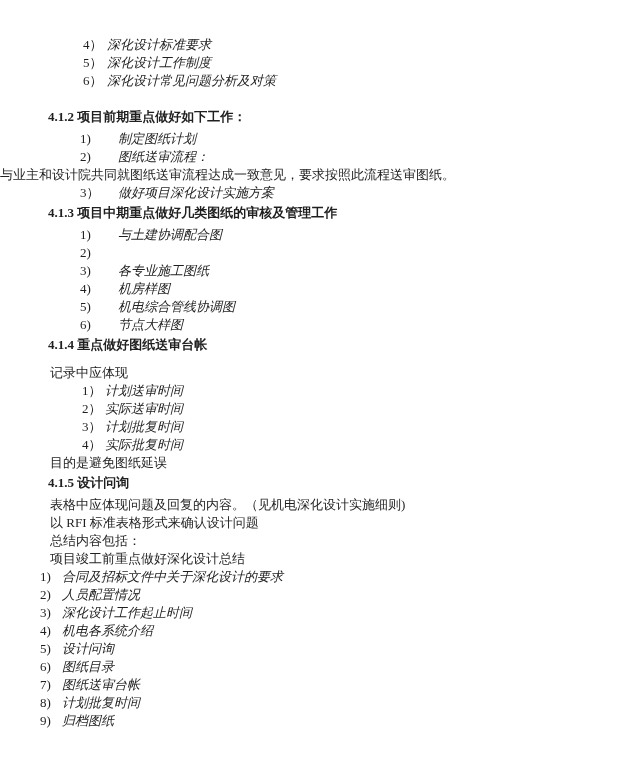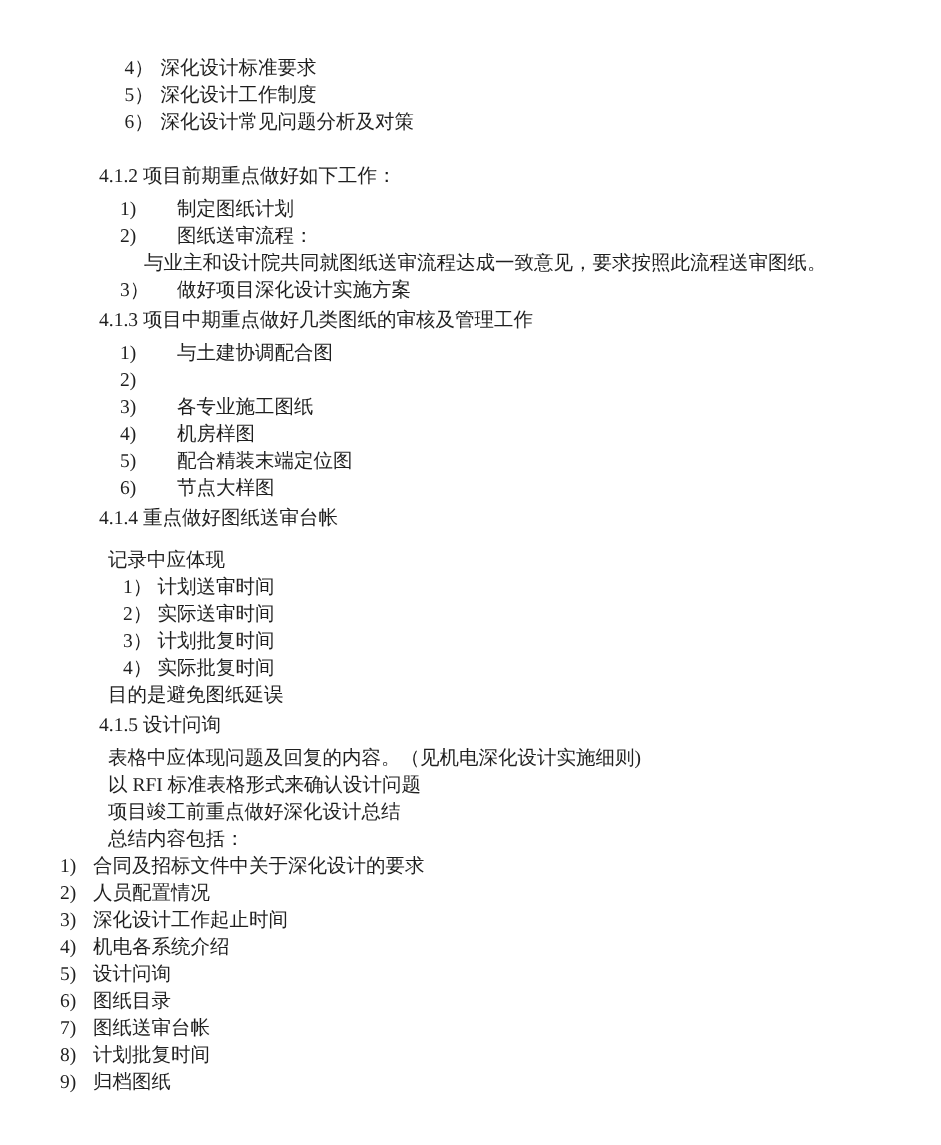--- a/index.html
+++ b/index.html
@@ -19,47 +19,47 @@
     overflow:hidden;
   }
   .line{
     line-height:18px;
     height:18px;
     white-space:nowrap;
     display:flex;
     align-items:baseline;
   }
   .num{display:inline-block;flex:0 0 auto;}
-  .txt{display:inline-block;}
+  .txt{display:inline-block;font-style:italic;}
 
   .heading{
-    font-weight:400;
-    padding-left:66px;
+    font-weight:700;
+    padding-left:48px;
     margin:2px 4px 4px 0;
   }
   .blank-lg{height:16px;}
   .blank-sm{height:6px;}
 
   
   .intro{padding-left:83px;}
   .intro .num{width:24px;}
 
   
   .tab-item{padding-left:80px;}
   .tab-item .num{width:38px;}
 
   
-  .cont{padding-left:96px;}
+  .cont{}
 
   
   .tight-item{padding-left:82px;}
   .tight-item .num{width:23px;}
 
   
-  .para{padding-left:72px;}
+  .para{padding-left:50px;}
 
   
   .bottom-item{padding-left:40px;}
   .bottom-item .num{width:22px;}
 </style>
 </head>
 <body>
 
 <div class="page">
 
@@ -104,21 +104,21 @@
   <div class="line tab-item">
     <span class="num">3)</span>
     <span class="txt">各专业施工图纸</span>
   </div>
   <div class="line tab-item">
     <span class="num">4)</span>
     <span class="txt">机房样图</span>
   </div>
   <div class="line tab-item">
     <span class="num">5)</span>
-    <span class="txt">配合精装末端定位图</span>
+    <span class="txt">机电综合管线协调图</span>
   </div>
   <div class="line tab-item">
     <span class="num">6)</span>
     <span class="txt">节点大样图</span>
   </div>
 
   <div class="line heading">4.1.4 重点做好图纸送审台帐</div>
   <div class="blank-sm"></div>
   <div class="line para">记录中应体现</div>
   <div class="line tight-item">
@@ -136,22 +136,22 @@
   <div class="line tight-item">
     <span class="num">4）</span>
     <span class="txt">实际批复时间</span>
   </div>
   <div class="line para">目的是避免图纸延误</div>
 
   <div class="line heading">4.1.5 设计问询</div>
   <div class="line para">表格中应体现问题及回复的内容。（见机电深化设计实施细则)</div>
   <div class="line para">以 RFI 标准表格形式来确认设计问题</div>
 
+  <div class="line para">总结内容包括：</div>
   <div class="line para">项目竣工前重点做好深化设计总结</div>
-  <div class="line para">总结内容包括：</div>
   <div class="line bottom-item">
     <span class="num">1)</span>
     <span class="txt">合同及招标文件中关于深化设计的要求</span>
   </div>
   <div class="line bottom-item">
     <span class="num">2)</span>
     <span class="txt">人员配置情况</span>
   </div>
   <div class="line bottom-item">
     <span class="num">3)</span>

